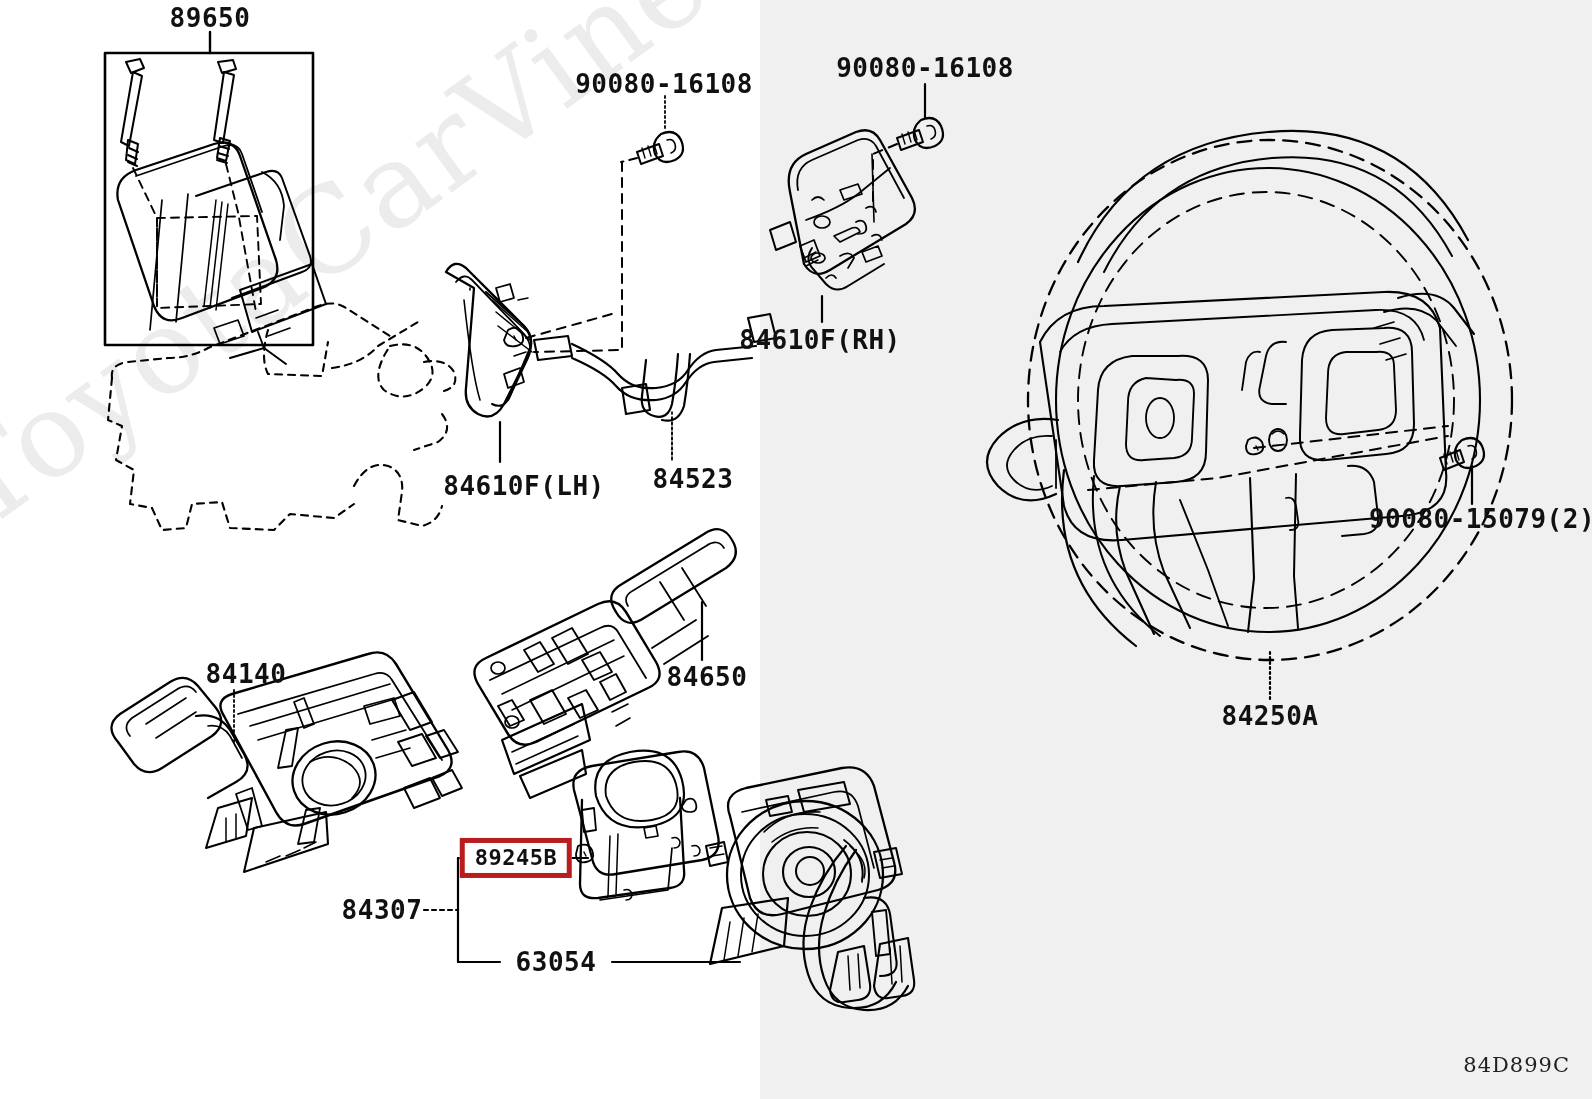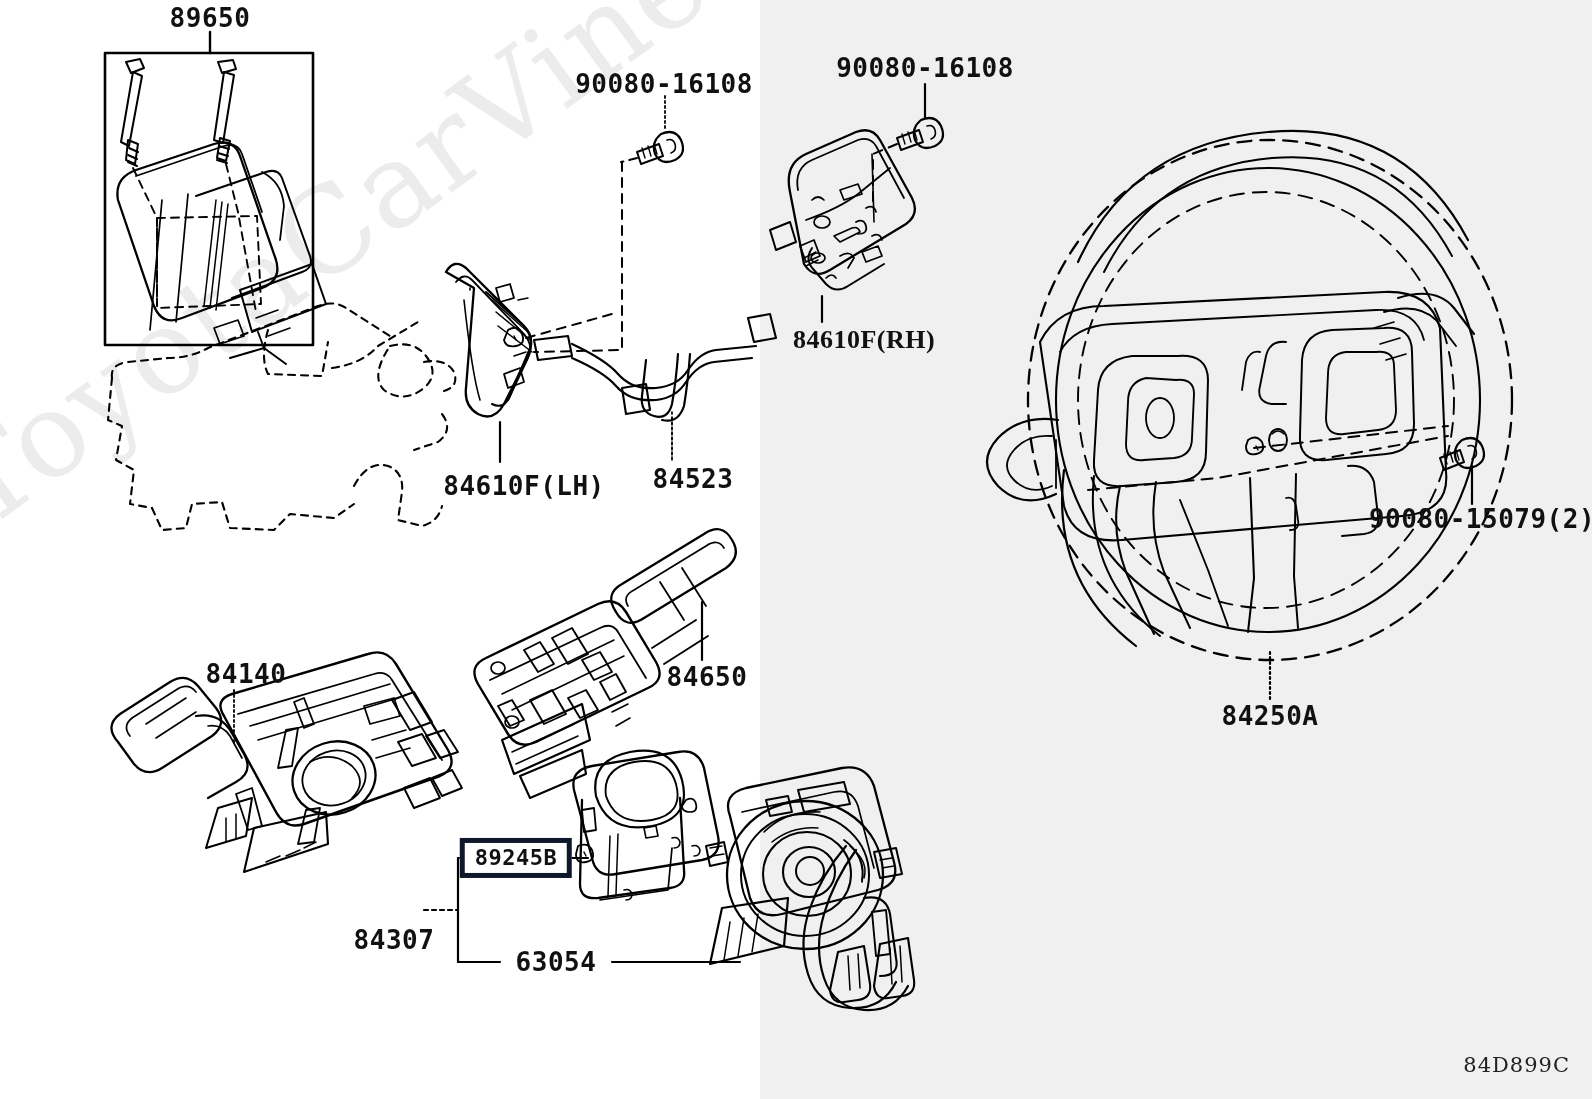--- a/index.html
+++ b/index.html
@@ -37,21 +37,21 @@
     letter-spacing:0.5px;white-space:nowrap;
     transform:translate(-50%,-50%);
     user-select:none;
   }
 
   
   .lbl-hl{
     position:absolute;
     transform:translate(-50%,-50%);
     background:#ffffff;
-    border:5px solid #0f172a;
+    border:5px solid #b91c1c;
     padding:3px 10px 4px 10px;
     font-family:"DejaVu Sans Mono", monospace;
     font-size:22px;font-weight:700;color:#111;letter-spacing:0.5px;
     white-space:nowrap;line-height:1.05;
   }
 
   
   .diagcode{
     position:absolute;right:22px;bottom:22px;
     font-family:"DejaVu Serif", serif;
@@ -367,27 +367,27 @@
         <line x1="458" y1="962" x2="500" y2="962" stroke-width="2.2"></line>
         <line x1="424" y1="910" x2="458" y2="910" stroke-width="2.2" stroke-dasharray="4 4"></line>
       </g>
 
     </g>
   </svg>
 
   <div class="lbl" style="left:210px;top:18px;">89650</div>
   <div class="lbl" style="left:664px;top:84px;">90080-16108</div>
   <div class="lbl" style="left:925px;top:68px;">90080-16108</div>
-  <div class="lbl" style="left:864px;top:340px;font-family:Liberation Serif, serif;">84610F(RH)</div>
+  <div class="lbl" style="left:820px;top:340px;">84610F(RH)</div>
   <div class="lbl" style="left:524px;top:486px;">84610F(LH)</div>
   <div class="lbl" style="left:693px;top:479px;">84523</div>
   <div class="lbl" style="left:1472px;top:519px;margin-left:10px;">90080-15079(2)</div>
   <div class="lbl" style="left:1270px;top:716px;">84250A</div>
   <div class="lbl" style="left:246px;top:674px;">84140</div>
   <div class="lbl" style="left:665px;top:677px;margin-left:42px;">84650</div>
-  <div class="lbl" style="left:394px;top:910px;margin-top:30px;">84307</div>
+  <div class="lbl" style="left:382px;top:910px;">84307</div>
   <div class="lbl" style="left:556px;top:962px;">63054</div>
 
   <div class="lbl-hl" style="left:516px;top:858px;">89245B</div>
 
   <div class="diagcode">84D899C</div>
 
 </div>
 
 </body></html>

